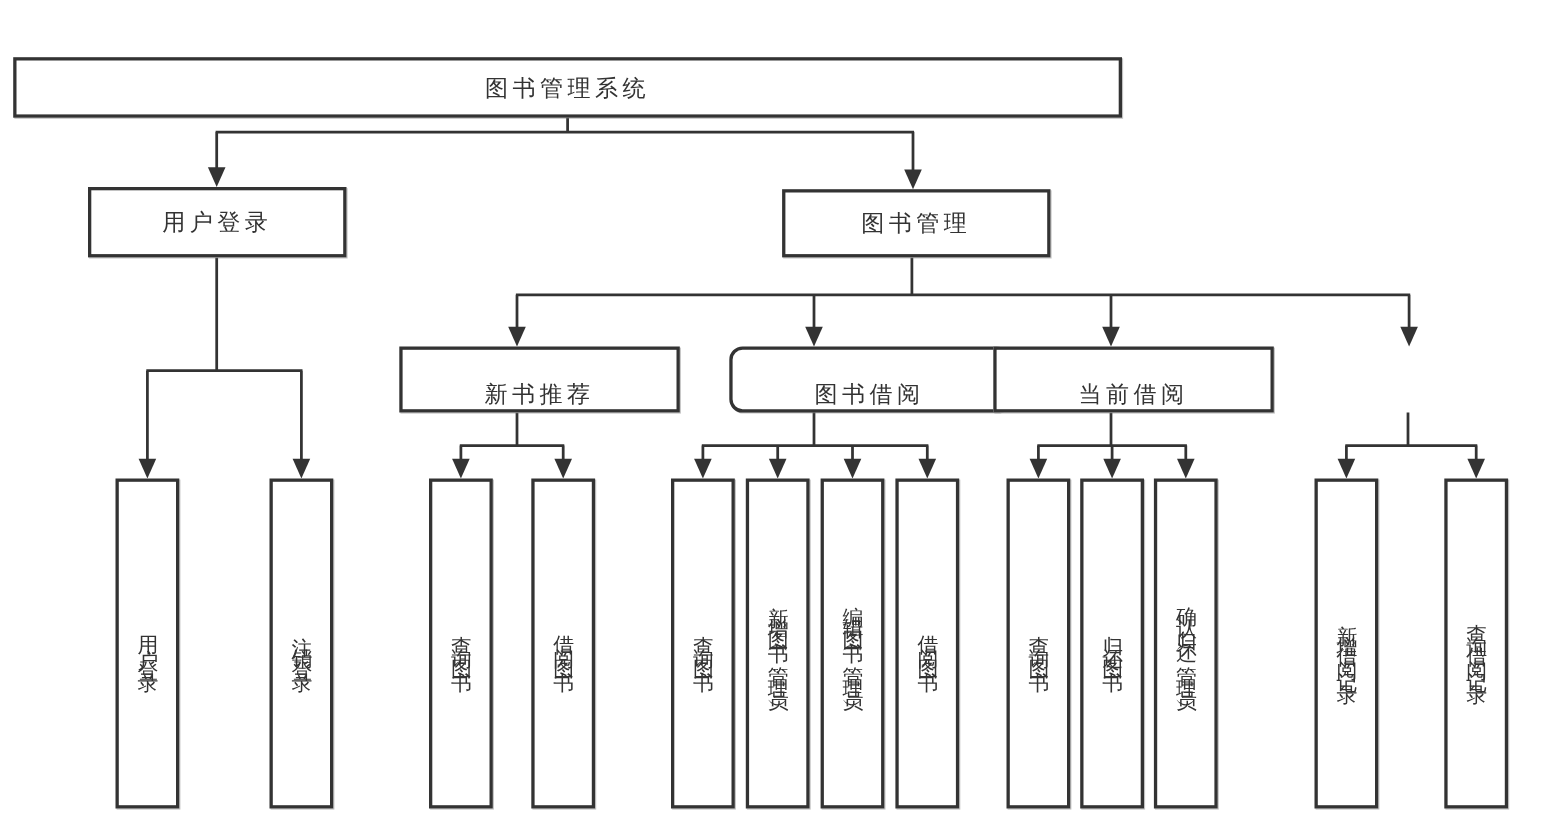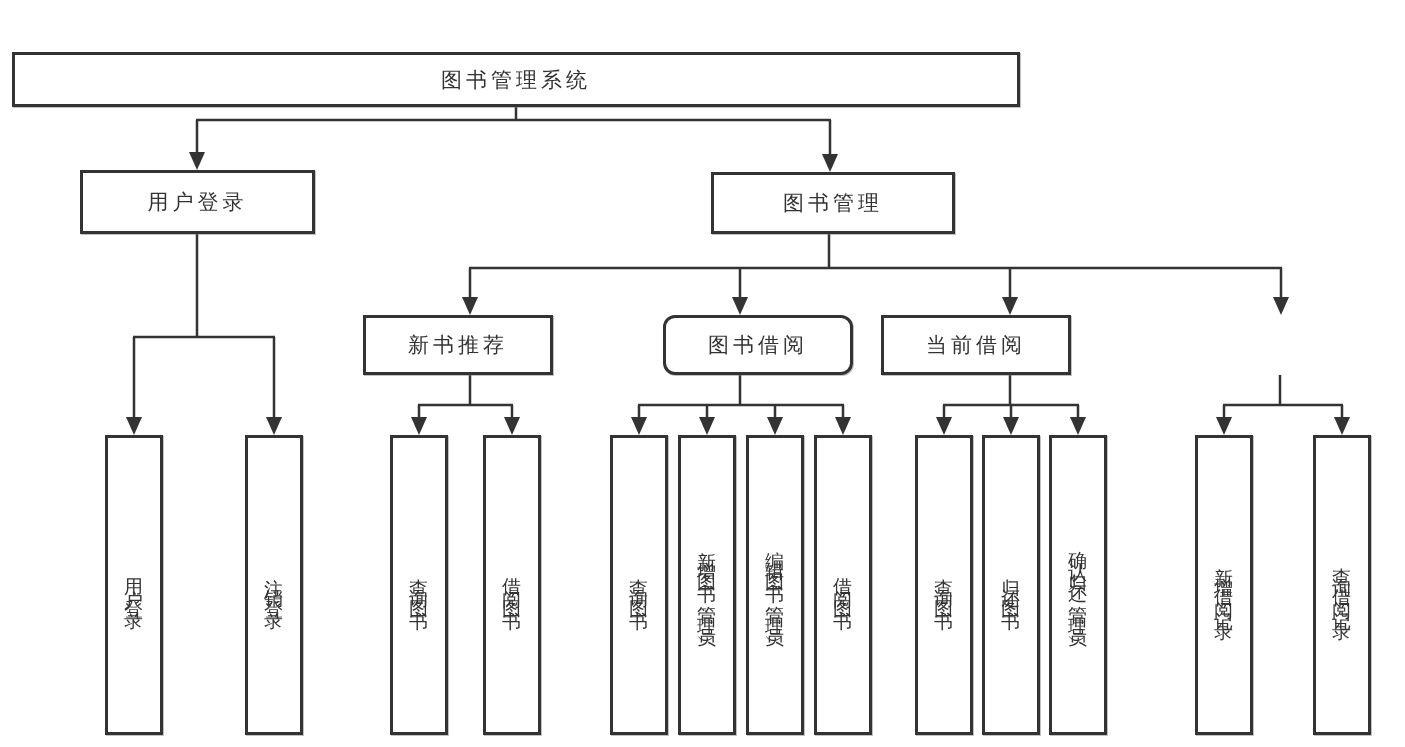--- a/index.html
+++ b/index.html
@@ -31,24 +31,24 @@
     justify-content: center;
     color: #333333;
     font-size: 21px;
     letter-spacing: 4px;
     white-space: nowrap;
     z-index: 2;
   }
   .root-box   { left: 12px;  top: 13px;  width: 1008px; height: 55px; margin-top: 39px; }
   .b-user     { left: 80px;  top: 170px; width: 235px;  height: 64px; }
   .b-mgmt     { left: 711px; top: 172px; width: 244px;  height: 62px; }
-  .sec        { top: 315px; height: 60px; width: 190px; }
+  .sec        { top: 315px; height: 60px; width: 255px; align-items: flex-end; }
   .sec-0 { left: 363px; }
   .sec-1 { left: 663px; border-radius: 12px; }
-  .sec-2 { left: 881px; }
+  .sec-2 { left: 903px; }
   .sec-3 { left: 1173px; }
   .leaf {
     top: 435px;
     width: 58px;
     height: 300px;
     font-size: 19px;
     letter-spacing: 11px;
   }
   .leaf .vtxt {
     writing-mode: vertical-rl;

